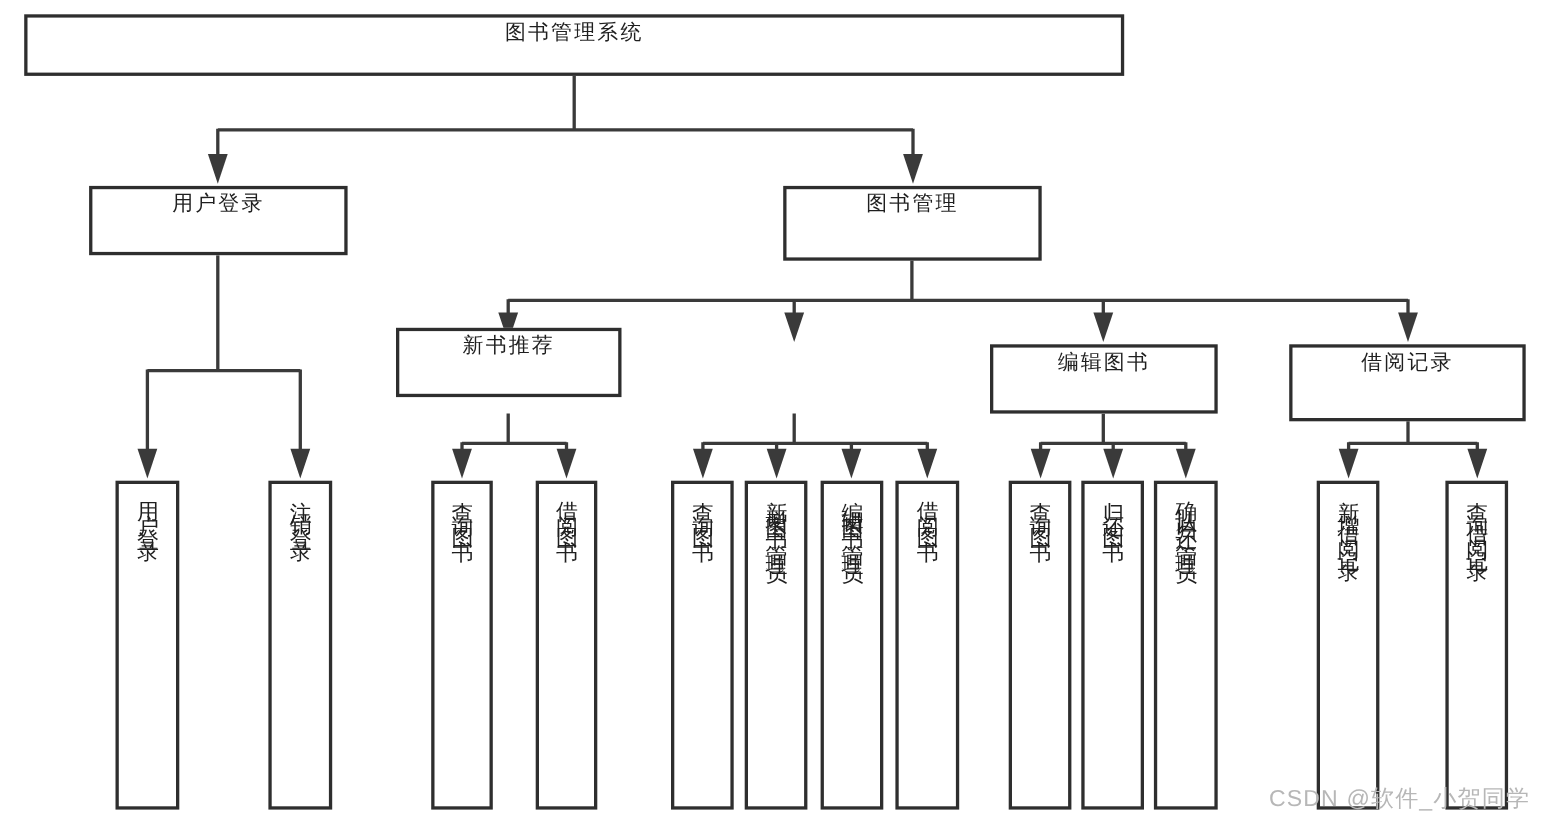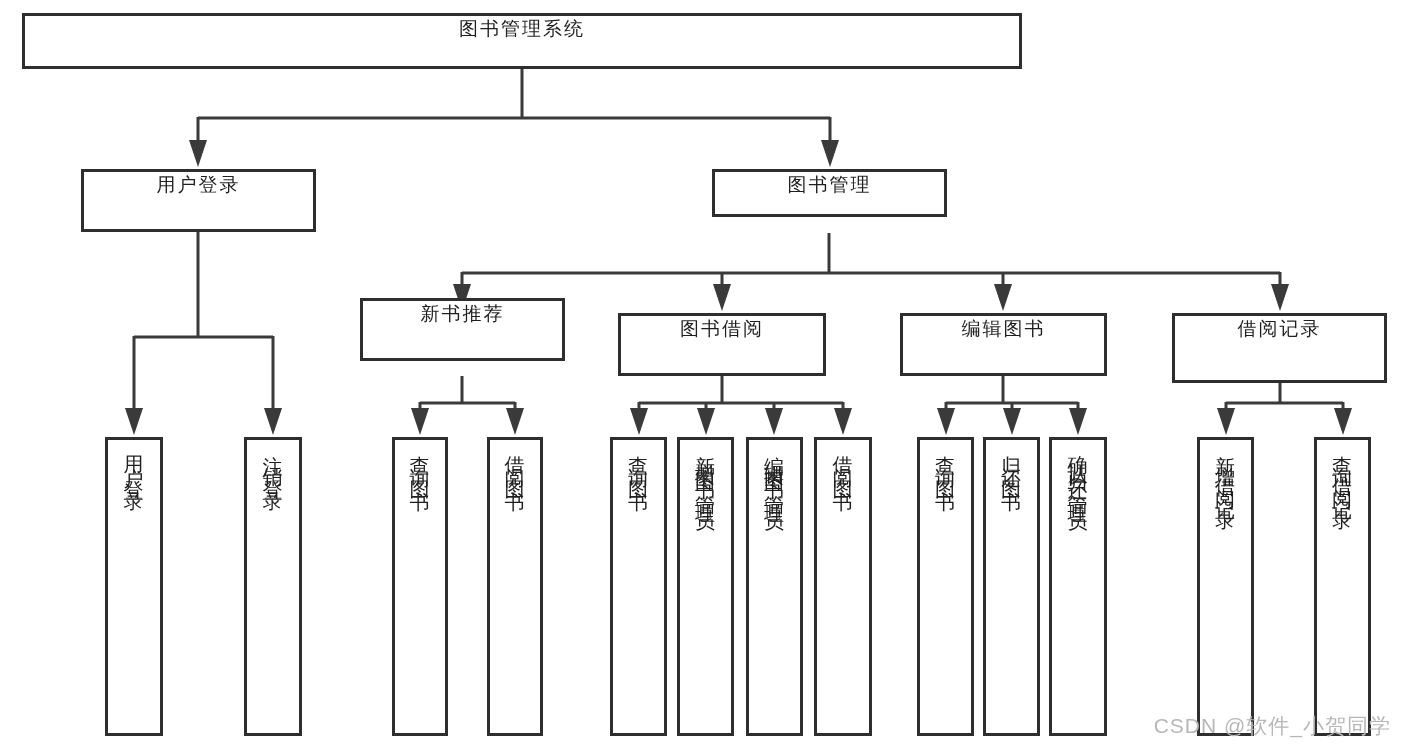--- a/index.html
+++ b/index.html
@@ -73,29 +73,26 @@
     </g>
   </svg>
 
   <div class="box h" style="left:22px;top:13px;width:1000px;height:56px">
     <span class="lbl">图书管理系统</span>
   </div>
 
   <div class="box h" style="left:81px;top:169px;width:235px;height:63px">
     <span class="lbl">用户登录</span>
   </div>
-  <div class="box h" style="left:712px;top:169px;width:235px;height:48px">
+  <div class="box h" style="left:712px;top:169px;width:235px;height:68px">
     <span class="lbl">图书管理</span>
   </div>
 
   <div class="box h" style="left:360px;top:298px;width:205px;height:63px">
     <span class="lbl">新书推荐</span>
-  </div>
-  <div class="box h" style="left:618px;top:313px;width:208px;height:63px">
-    <span class="lbl">图书借阅</span>
   </div>
   <div class="box h" style="left:900px;top:313px;width:207px;height:63px">
     <span class="lbl">编辑图书</span>
   </div>
   <div class="box h" style="left:1172px;top:313px;width:215px;height:70px">
     <span class="lbl">借阅记录</span>
   </div>
 
   <div class="box v" style="left:105px;top:437px;width:58px;height:299px">
     <span class="lbl ls12">用户登录</span>

